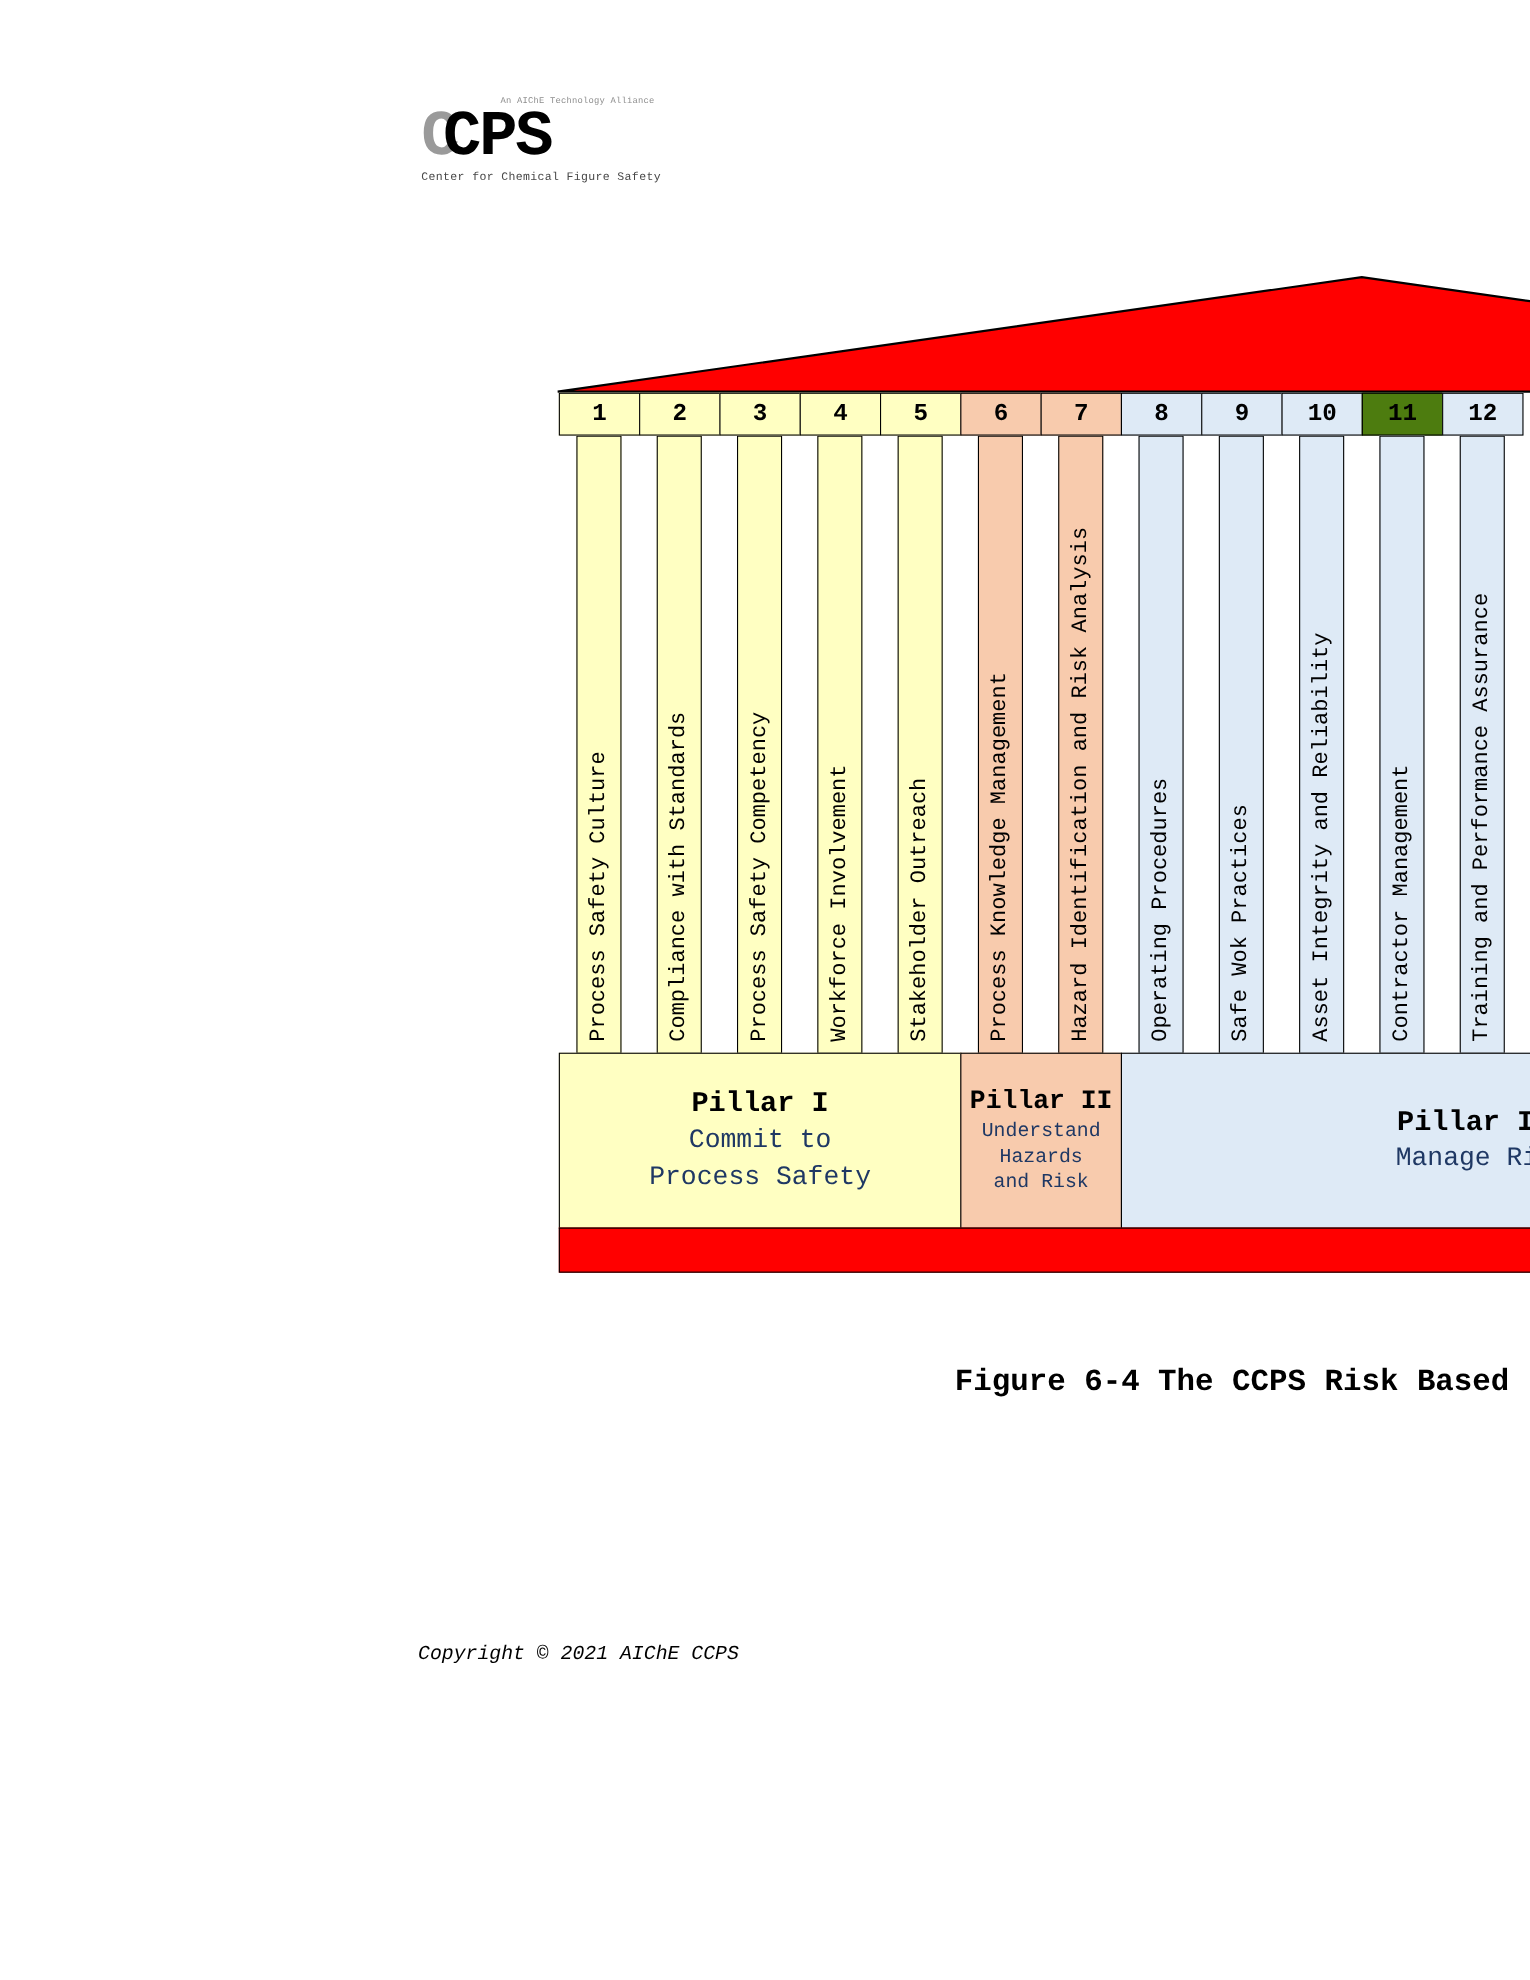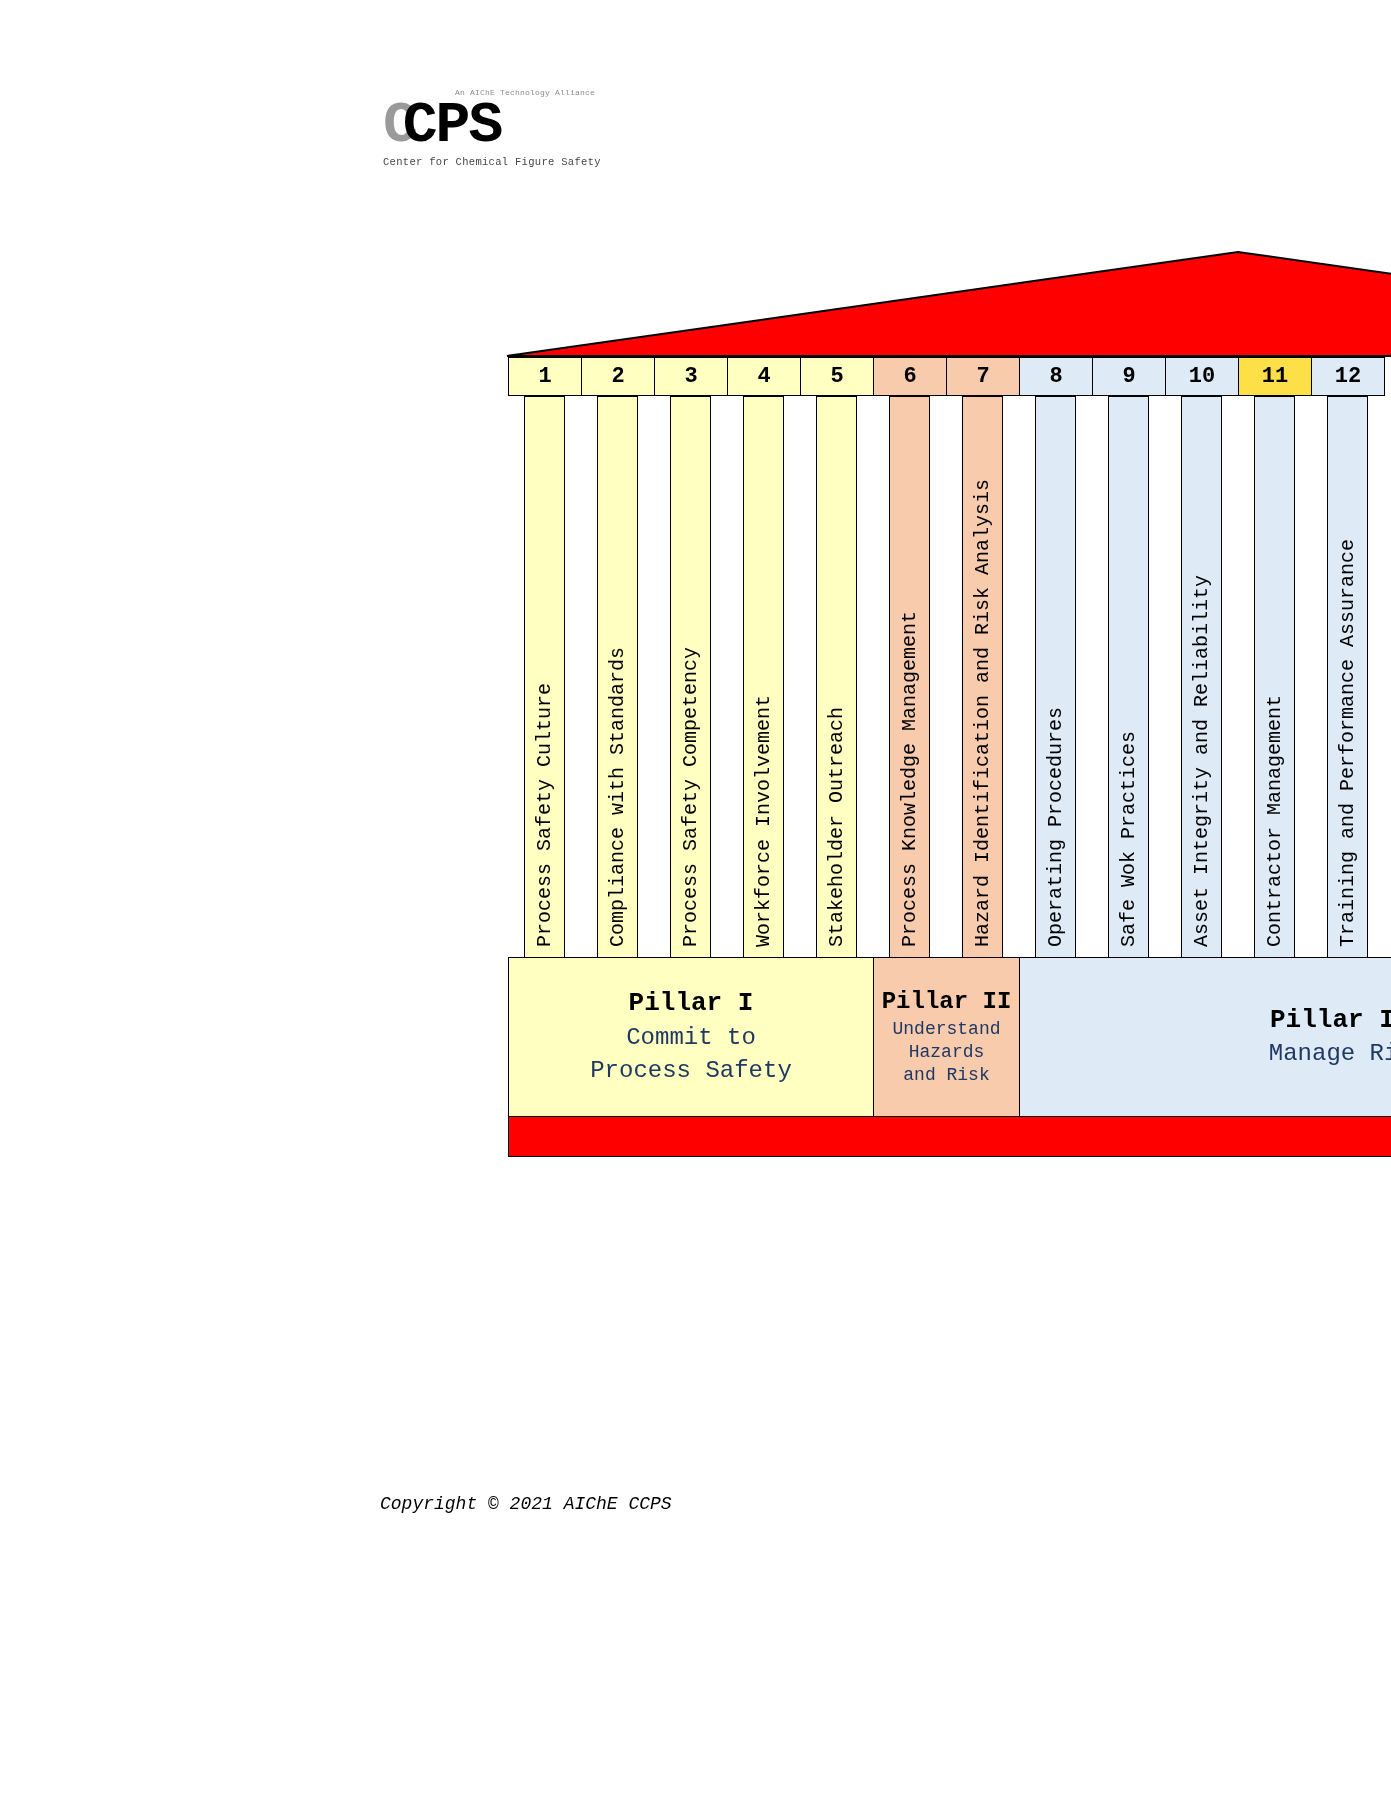--- a/index.html
+++ b/index.html
@@ -79,21 +79,21 @@
       <div class="num-cell" style="left: 0px; background: rgb(255, 255, 194);">1</div>
       <div class="num-cell" style="left: 73px; background: rgb(255, 255, 194);">2</div>
       <div class="num-cell" style="left: 146px; background: rgb(255, 255, 194);">3</div>
       <div class="num-cell" style="left: 219px; background: rgb(255, 255, 194);">4</div>
       <div class="num-cell" style="left: 292px; background: rgb(255, 255, 194);">5</div>
       <div class="num-cell" style="left: 365px; background: rgb(248, 203, 173);">6</div>
       <div class="num-cell" style="left: 438px; background: rgb(248, 203, 173);">7</div>
       <div class="num-cell" style="left: 511px; background: rgb(222, 234, 246);">8</div>
       <div class="num-cell" style="left: 584px; background: rgb(222, 234, 246);">9</div>
       <div class="num-cell" style="left: 657px; background: rgb(222, 234, 246);">10</div>
-      <div class="num-cell" style="left: 730px; background: #fde047;">11</div>
+      <div class="num-cell" style="left: 730px; background: #4d7c0f;">11</div>
       <div class="num-cell" style="left: 803px; background: rgb(222, 234, 246);">12</div>
     </div>
 
   <div class="cols">
       <div class="col-slot" style="left: 0px;">
         <div class="pillar-col" style="background: rgb(255, 255, 194);">
           <span class="col-label">Process Safety Culture</span>
         </div>
       </div>
       <div class="col-slot" style="left: 73px;">
@@ -164,15 +164,16 @@
 Hazards
 and Risk</div>
   </div>
   <div class="pillar-box" style="left: 1019px; width: 658px; background: rgb(222, 234, 246);">
     <div class="pillar-title">Pillar III</div>
     <div class="pillar-sub">Manage Risk</div>
   </div>
 
   <div class="base-bar" style="background: rgb(255, 0, 0);"></div>
 
+  <div class="caption">Figure 6-4 The CCPS Risk Based</div>
   <div class="copyright">Copyright © 2021 AIChE CCPS</div>
 
 </div>
 
 </body></html>

